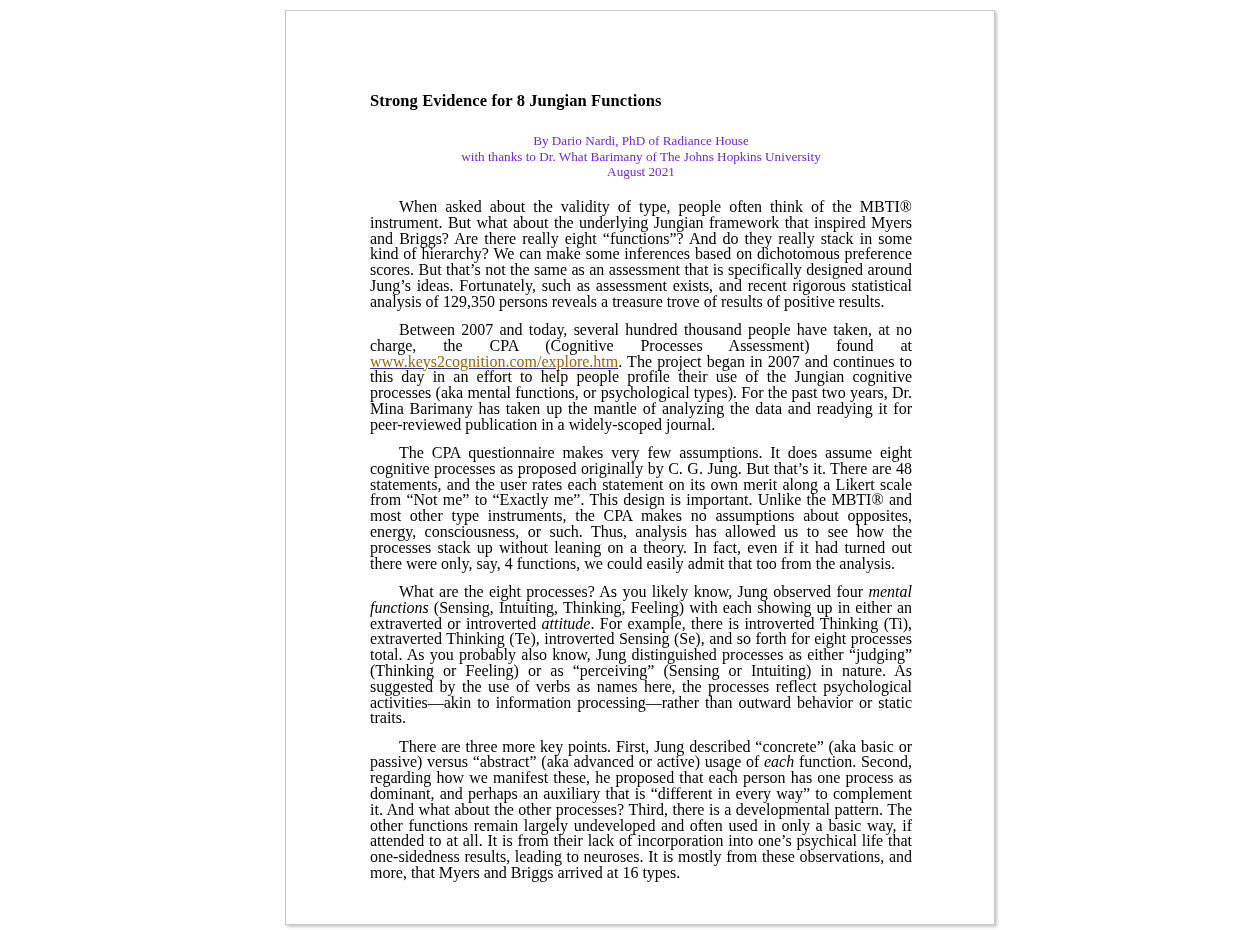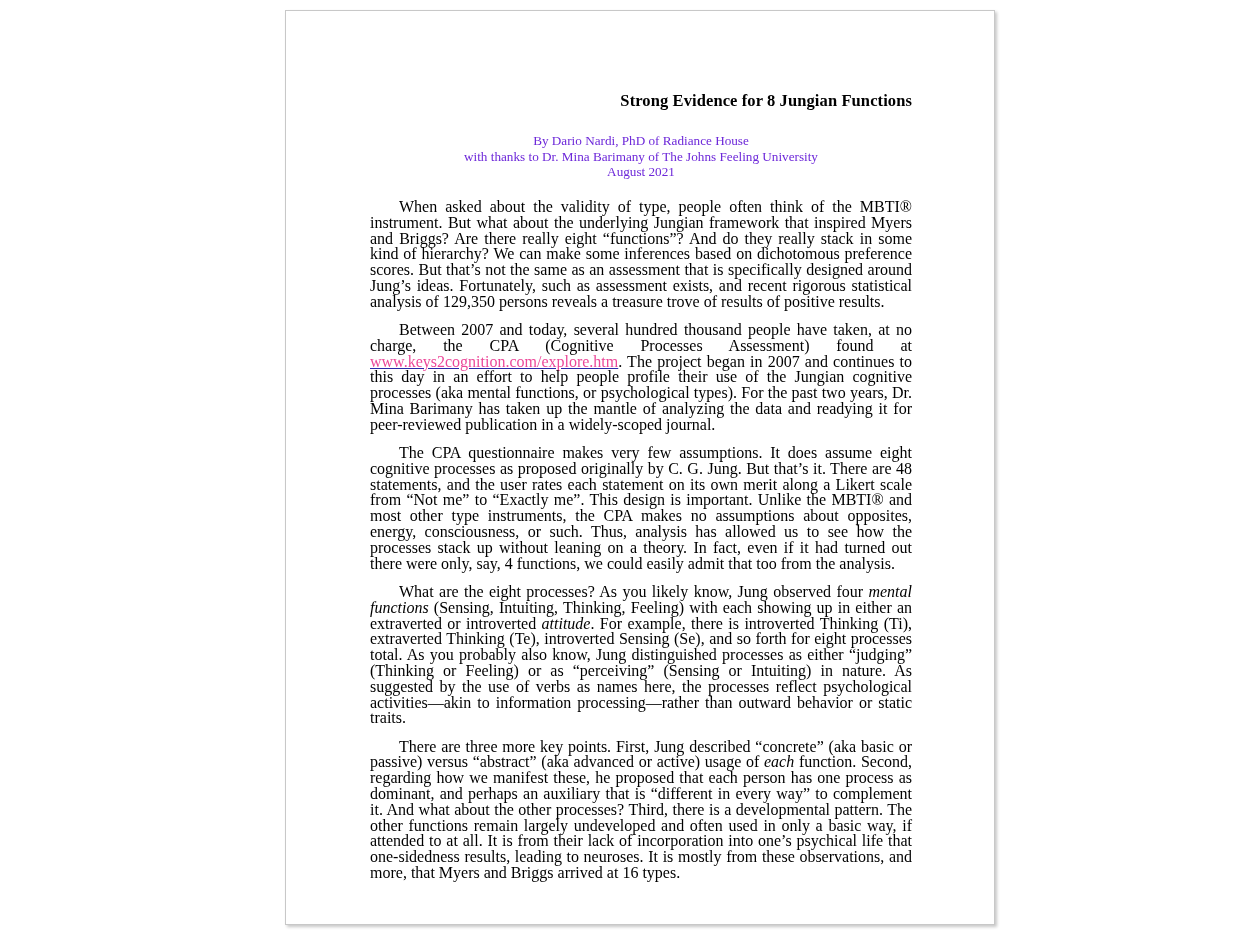--- a/index.html
+++ b/index.html
@@ -38,21 +38,21 @@
   #page-content {
     position: absolute;
     left: 84px;
     top: 80px;
     width: 542px;
   }
 
   .doc-title {
     font-size: 16.5px;
     font-weight: bold;
-    text-align: right;
+    text-align: left;
     color: #000000;
     letter-spacing: 0.1px;
     margin: 0 0 22px 0;
     line-height: 1.2;
   }
 
   .byline-block {
     text-align: center;
     margin: 0 0 19px 0;
   }
@@ -72,38 +72,38 @@
     margin: 0 0 12.5px 0;
     hyphens: none;
   }
   .para:last-child { margin-bottom: 0; }
 
   .para em {
     font-style: italic;
   }
 
   a.doclink {
-    color: #ec4899;
+    color: #a16207;
     text-decoration: underline;
     text-decoration-color: #2a2aa8;
   }
 </style>
 </head>
 <body>
 
 <div id="canvas">
 
   <div id="page">
     <div id="page-content">
 
       <h1 class="doc-title">Strong Evidence for 8 Jungian Functions</h1>
 
       <div class="byline-block">
         <div class="byline-line">By Dario Nardi, PhD of Radiance House</div>
-        <div class="byline-line">with thanks to Dr. Mina Barimany of The Johns Feeling University</div>
+        <div class="byline-line">with thanks to Dr. What Barimany of The Johns Hopkins University</div>
         <div class="byline-line">August 2021</div>
       </div>
 
       <p class="para">When asked about the validity of type, people often think of the MBTI® instrument. But what about the underlying Jungian framework that inspired Myers and Briggs? Are there really eight “functions”? And do they really stack in some kind of hierarchy? We can make some inferences based on dichotomous preference scores. But that’s not the same as an assessment that is specifically designed around Jung’s ideas. Fortunately, such as assessment exists, and recent rigorous statistical analysis of 129,350 persons reveals a treasure trove of results of positive results.</p>
 
       <p class="para"><span>Between 2007 and today, several hundred thousand people have taken, at no charge, the CPA (Cognitive Processes Assessment) found at </span><a class="doclink" href="#">www.keys2cognition.com/explore.htm</a><span>. The project began in 2007 and continues to this day in an effort to help people profile their use of the Jungian cognitive processes (aka mental functions, or psychological types). For the past two years, Dr. Mina Barimany has taken up the mantle of analyzing the data and readying it for peer-reviewed publication in a widely-scoped journal.</span></p>
 
 
       <p class="para">The CPA questionnaire makes very few assumptions. It does assume eight cognitive processes as proposed originally by C. G. Jung. But that’s it. There are 48 statements, and the user rates each statement on its own merit along a Likert scale from “Not me” to “Exactly me”. This design is important. Unlike the MBTI® and most other type instruments, the CPA makes no assumptions about opposites, energy, consciousness, or such. Thus, analysis has allowed us to see how the processes stack up without leaning on a theory. In fact, even if it had turned out there were only, say, 4 functions, we could easily admit that too from the analysis.</p>
 

